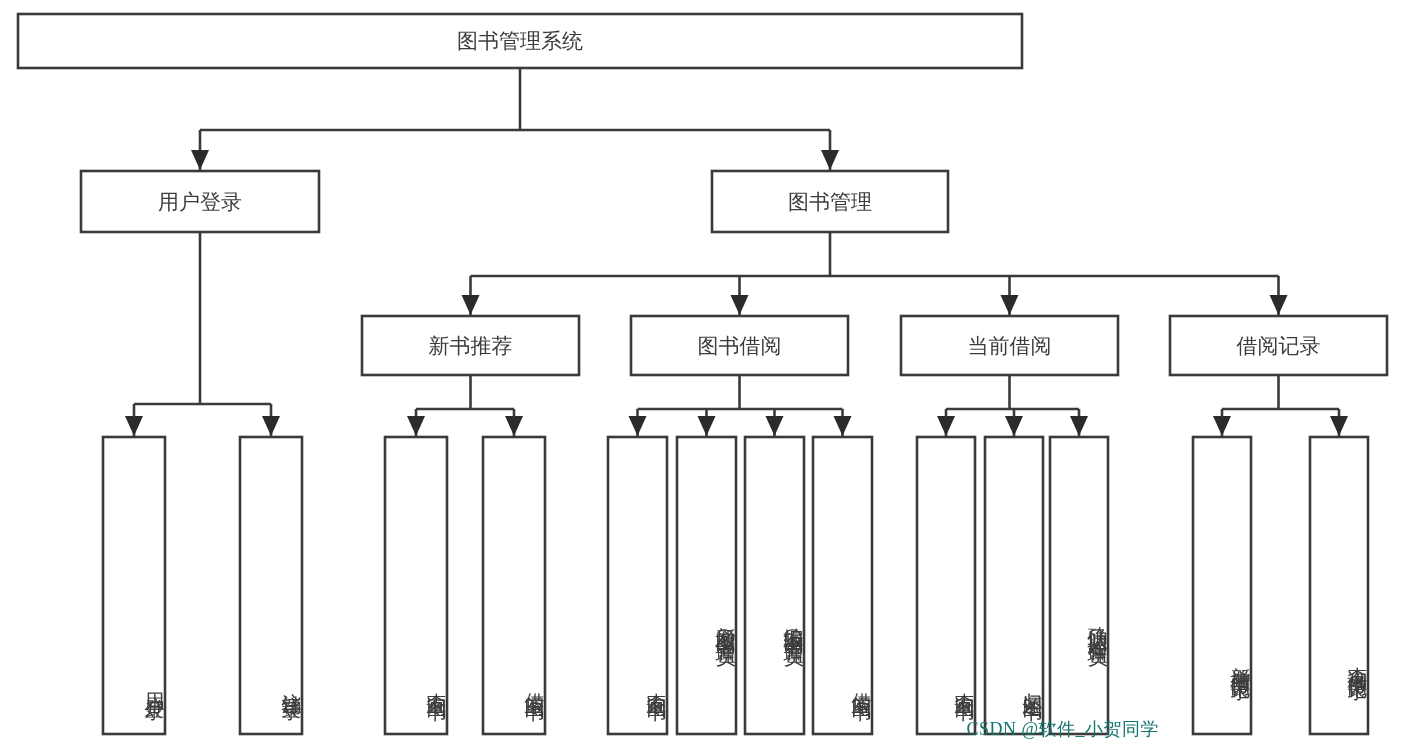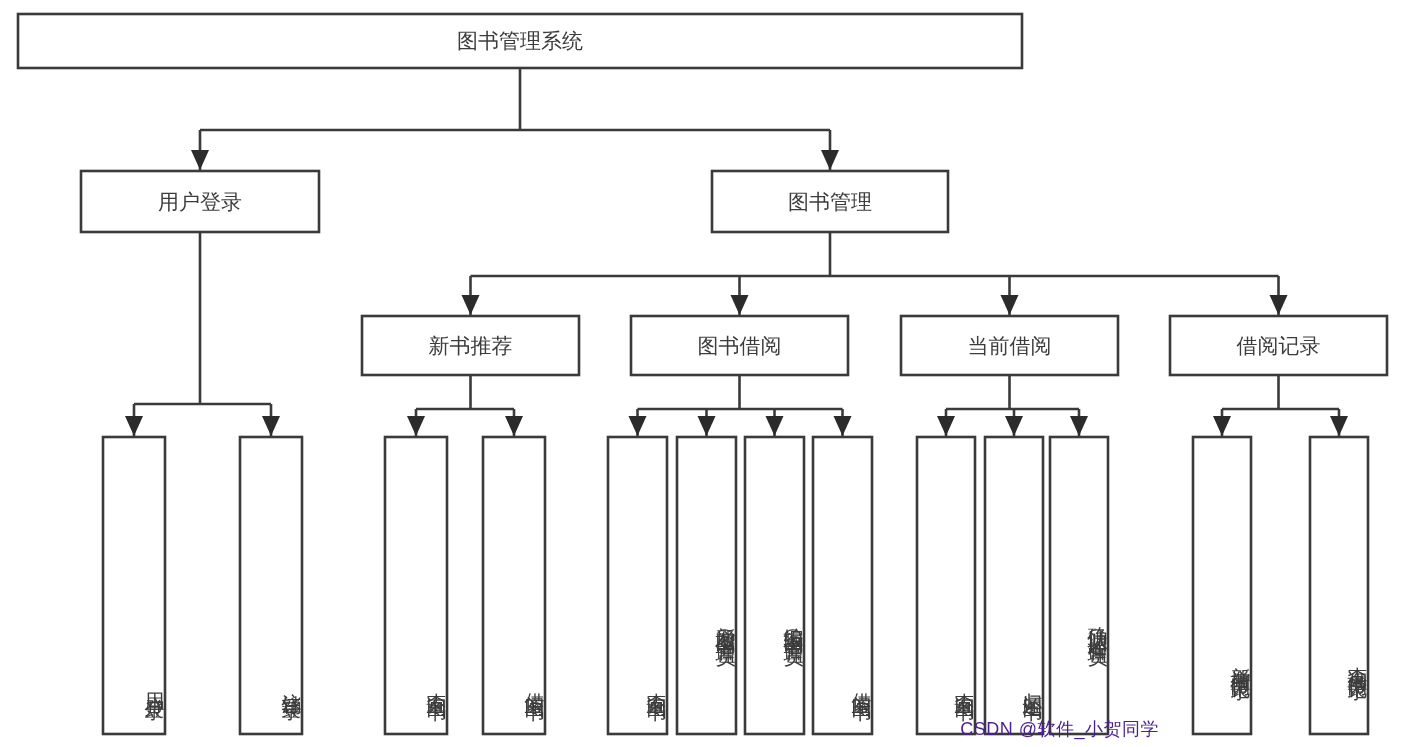--- a/index.html
+++ b/index.html
@@ -61,23 +61,23 @@
     display: flex;
     align-items: flex-start;
     justify-content: center;
     white-space: nowrap;
     pointer-events: none;
   }
   .watermark {
     position: absolute;
     right: 12px;
     bottom: 6px;
-    font-family: Liberation Sans, sans-serif;
+    font-family: Liberation Serif, serif;
     font-size: 18px;
-    color: #4c1d95;
+    color: #0f766e;
     letter-spacing: 0.5px;
     white-space: nowrap;
   }
 </style>
 </head>
 <body>
 
 <div id="diagram-root">
 
   <svg id="diagram-canvas" viewBox="0 0 1405 747">

